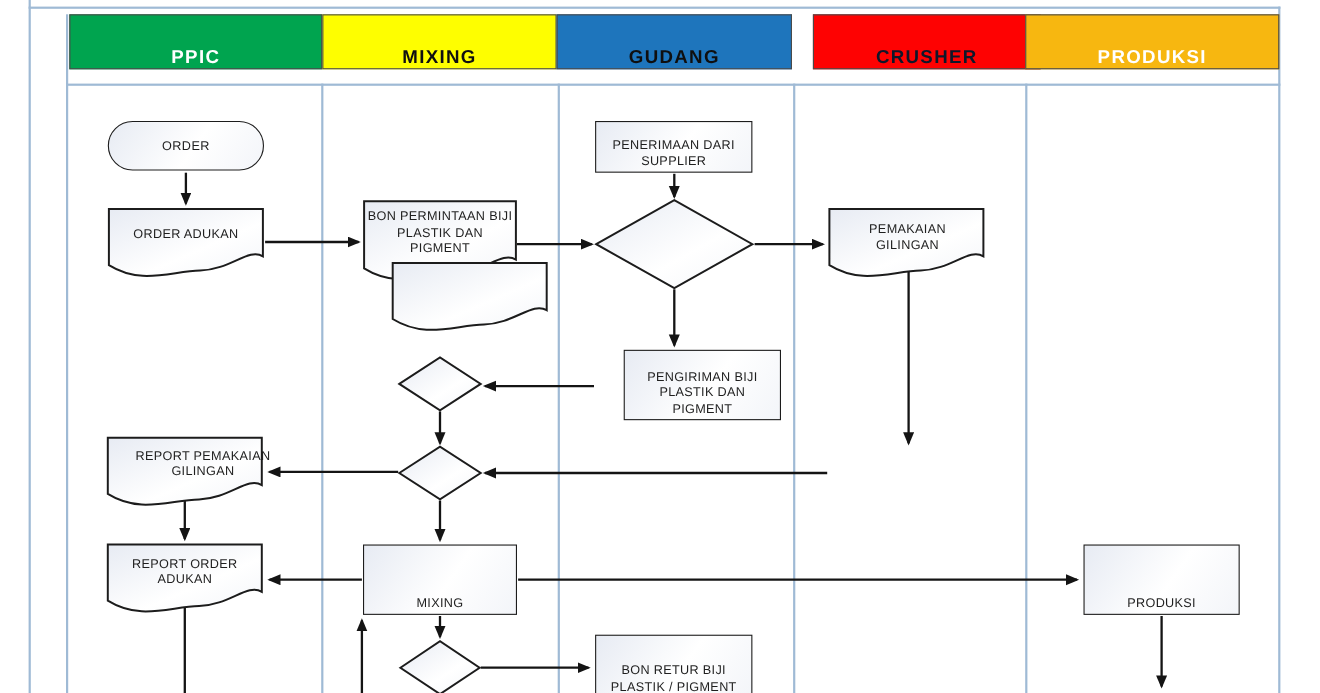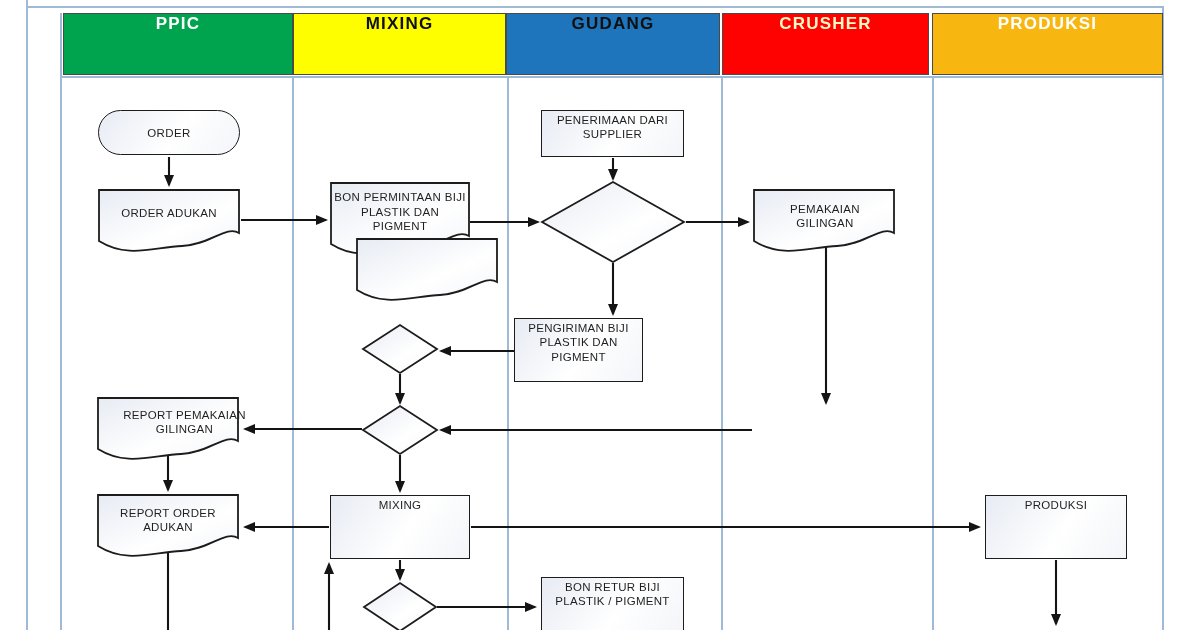--- a/index.html
+++ b/index.html
@@ -3,31 +3,31 @@
 <meta charset="utf-8">
 <style>
   html,body{margin:0;padding:0;background:#ffffff;}
   body{width:1200px;height:630px;overflow:hidden;font-family:"Liberation Sans",sans-serif;}
   .stage{position:relative;width:1200px;height:630px;overflow:hidden;background:#ffffff;}
 
   
   .bluline{position:absolute;background:#9fbad5;z-index:0;}
 
   
-  .lanehead{position:absolute;top:13px;height:62px;z-index:2;box-sizing:border-box;
-    border:1px solid #4a4a4a;display:flex;align-items:flex-start;justify-content:center;
+  .lanehead{position:absolute;top:13px;height:50px;z-index:2;box-sizing:border-box;
+    border:1px solid #4a4a4a;display:flex;align-items:flex-end;justify-content:center;
     font-weight:bold;font-size:17px;letter-spacing:1.2px;}
 
   
   svg.layer{position:absolute;left:0;top:0;z-index:1;}
 
   
   .rbox{position:absolute;z-index:2;box-sizing:border-box;border:1.8px solid #1c1c1c;
     background:linear-gradient(125deg,#e7ebf3 0%,#ffffff 55%,#f3f5f9 100%);
-    display:flex;align-items:flex-start;justify-content:center;text-align:center;
+    display:flex;align-items:flex-end;justify-content:center;text-align:center;
     font-size:11.5px;line-height:1.25;letter-spacing:.3px;color:#1f1f1f;padding:2px 4px;}
 
   
   .stadium{position:absolute;z-index:2;box-sizing:border-box;border:1.8px solid #1c1c1c;
     border-radius:23px;background:linear-gradient(125deg,#e7ebf3 0%,#ffffff 55%,#f3f5f9 100%);
     display:flex;align-items:center;justify-content:center;
     font-size:11.5px;letter-spacing:.4px;color:#1f1f1f;}
 
   
   .dlabel{position:absolute;z-index:3;display:flex;align-items:center;justify-content:center;
@@ -51,21 +51,21 @@
 
   <div class="lanehead" style="left: 63px; width: 230px; background: rgb(0, 164, 79); color: rgb(255, 255, 255);">
       <span>PPIC</span>
     </div>
   <div class="lanehead" style="left: 293px; width: 213px; background: rgb(254, 254, 0); color: rgb(16, 16, 16);">
       <span>MIXING</span>
     </div>
   <div class="lanehead" style="left: 506px; width: 214px; background: rgb(30, 117, 188); color: rgb(15, 15, 15);">
       <span>GUDANG</span>
     </div>
-  <div class="lanehead" style="left: 722px; width: 207px; background: rgb(254, 2, 2); color: #fef9c3;">
+  <div class="lanehead" style="left: 739px; width: 207px; background: rgb(254, 2, 2); color: #0f172a;">
       <span>CRUSHER</span>
     </div>
   <div class="lanehead" style="left: 932px; width: 231px; background: rgb(247, 183, 16); color: rgb(255, 255, 255);">
       <span>PRODUKSI</span>
     </div>
 
   <svg class="layer" width="1200" height="630" viewBox="0 0 1200 630">
     <defs>
       <marker id="ah" markerUnits="userSpaceOnUse" markerWidth="14" markerHeight="12" refX="10" refY="5" orient="auto">
         <path d="M0,0 L12,5 L0,10 Z" fill="#141414"></path>
@@ -117,21 +117,21 @@
     </g>
   </svg>
 
   <div class="stadium" style="left:98px;top:110px;width:142px;height:45px;">
     <span>ORDER</span>
   </div>
 
   <div class="rbox" style="left:541px;top:110px;width:143px;height:47px;">
     <span style="width:125px;">PENERIMAAN DARI SUPPLIER</span>
   </div>
-  <div class="rbox" style="left:514px;top:318px;width:129px;height:64px;">
+  <div class="rbox" style="left:567px;top:318px;width:143px;height:64px;">
     <span style="width:118px;">PENGIRIMAN BIJI PLASTIK DAN PIGMENT</span>
   </div>
   <div class="rbox" style="left:330px;top:495px;width:140px;height:64px;">
     <span>MIXING</span>
   </div>
   <div class="rbox" style="left:985px;top:495px;width:142px;height:64px;">
     <span>PRODUKSI</span>
   </div>
   <div class="rbox" style="left:541px;top:577px;width:143px;height:58px;">
     <span style="width:125px;">BON RETUR BIJI PLASTIK / PIGMENT</span>

